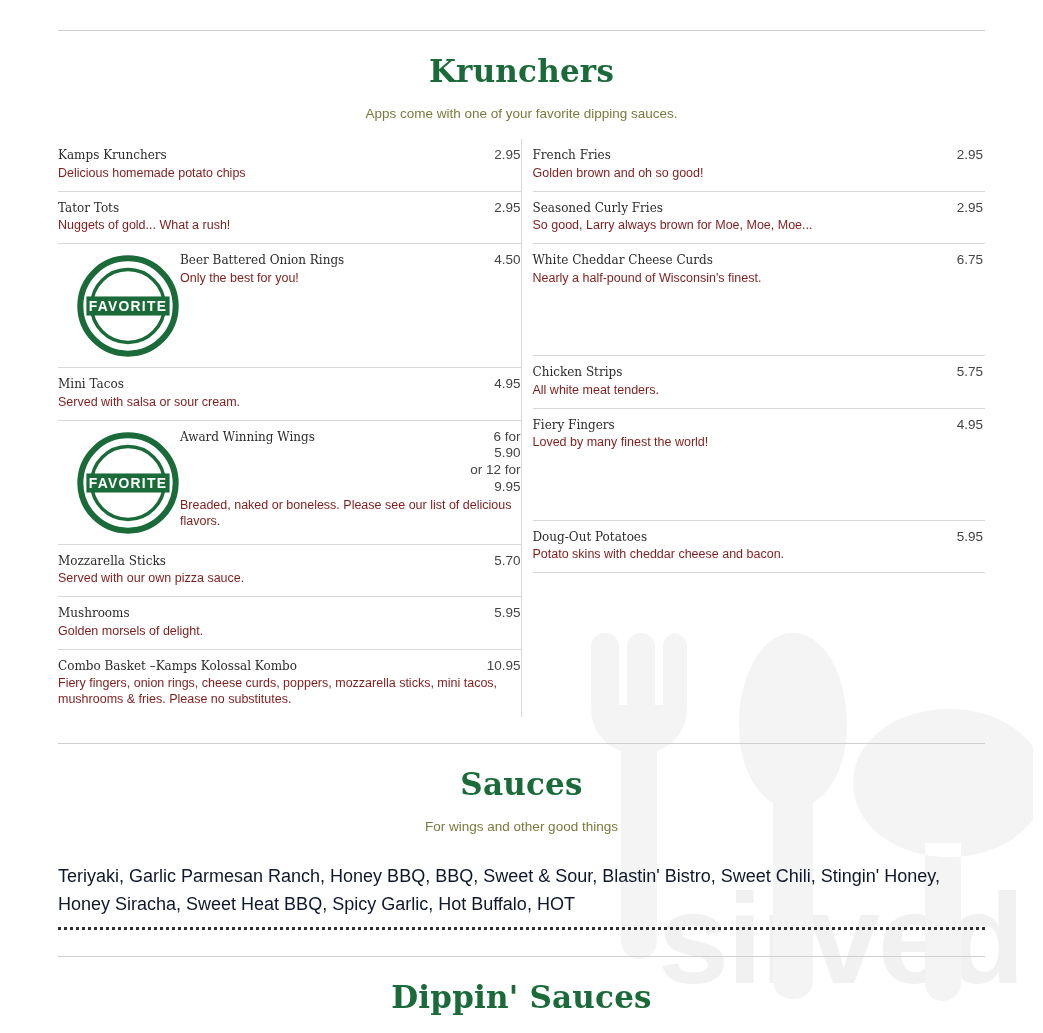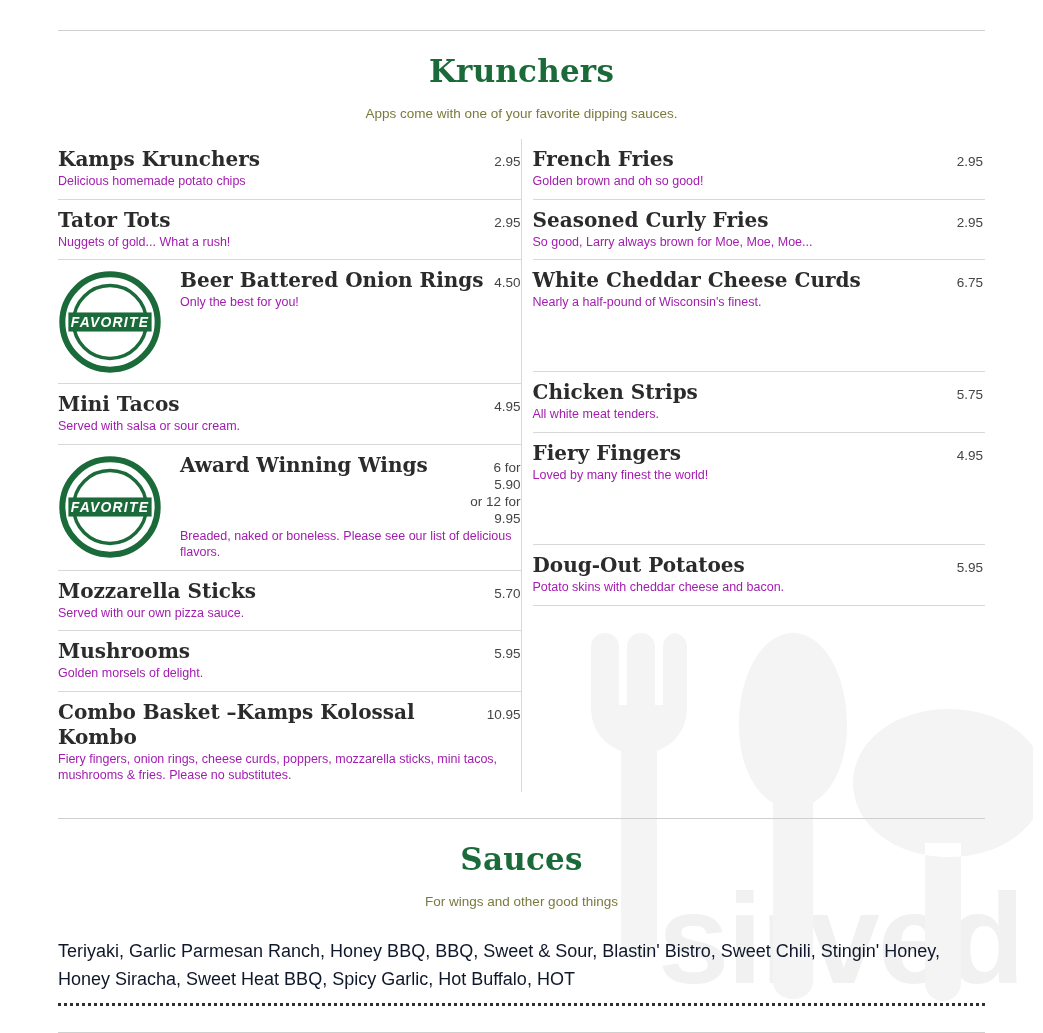--- a/index.html
+++ b/index.html
@@ -81,49 +81,48 @@
     padding: 8px 0 9px 0;
     display: flex;
     align-items: flex-start;
   }
   .item:last-child { }
   .item .badge {
     width: 122px;
     flex: 0 0 122px;
     display: flex;
     align-items: flex-start;
-    justify-content: flex-start;
+    justify-content: flex-end;
     padding-top: 2px;
-    font-style: italic;
   }
   .item .body { flex: 1 1 auto; min-width: 0; }
   .row1 {
     display: flex;
     justify-content: space-between;
     align-items: baseline;
     gap: 10px;
   }
   .iname {
     font-family: "DejaVu Serif", serif;
-    font-weight: 700;
-    font-size: 20px;
+    font-weight: 400;
+    font-size: 12px;
     color: #2b2b2b;
     line-height: 1.25;
   }
   .iprice {
     font-size: 13.5px;
     color: #444;
     white-space: pre-line;
     text-align: right;
     flex: 0 0 auto;
     line-height: 1.25;
   }
   .idesc {
     font-size: 12.5px;
-    color: #a21caf;
+    color: #7f1d1d;
     margin-top: 2px;
     line-height: 1.25;
   }
   .right-pad { padding-right: 2px; }
 
   
   .tall-1 { min-height: 112px; }
   .tall-2 { min-height: 112px; }
 
   

